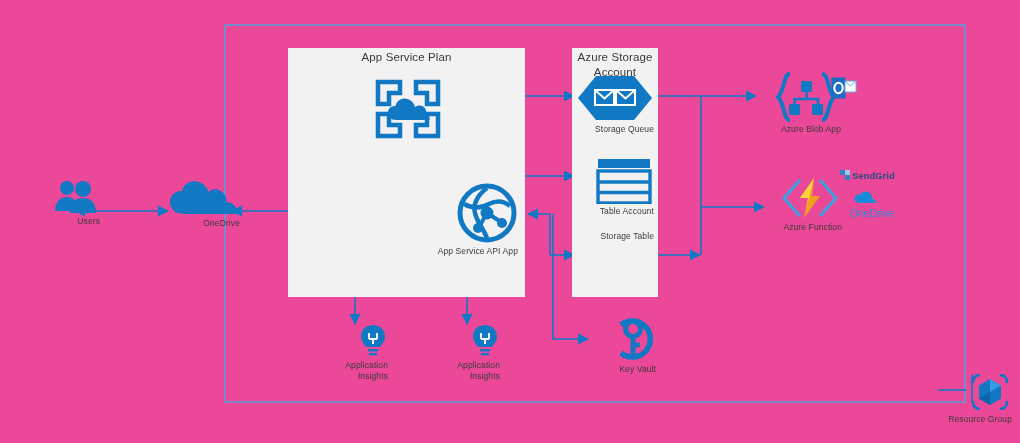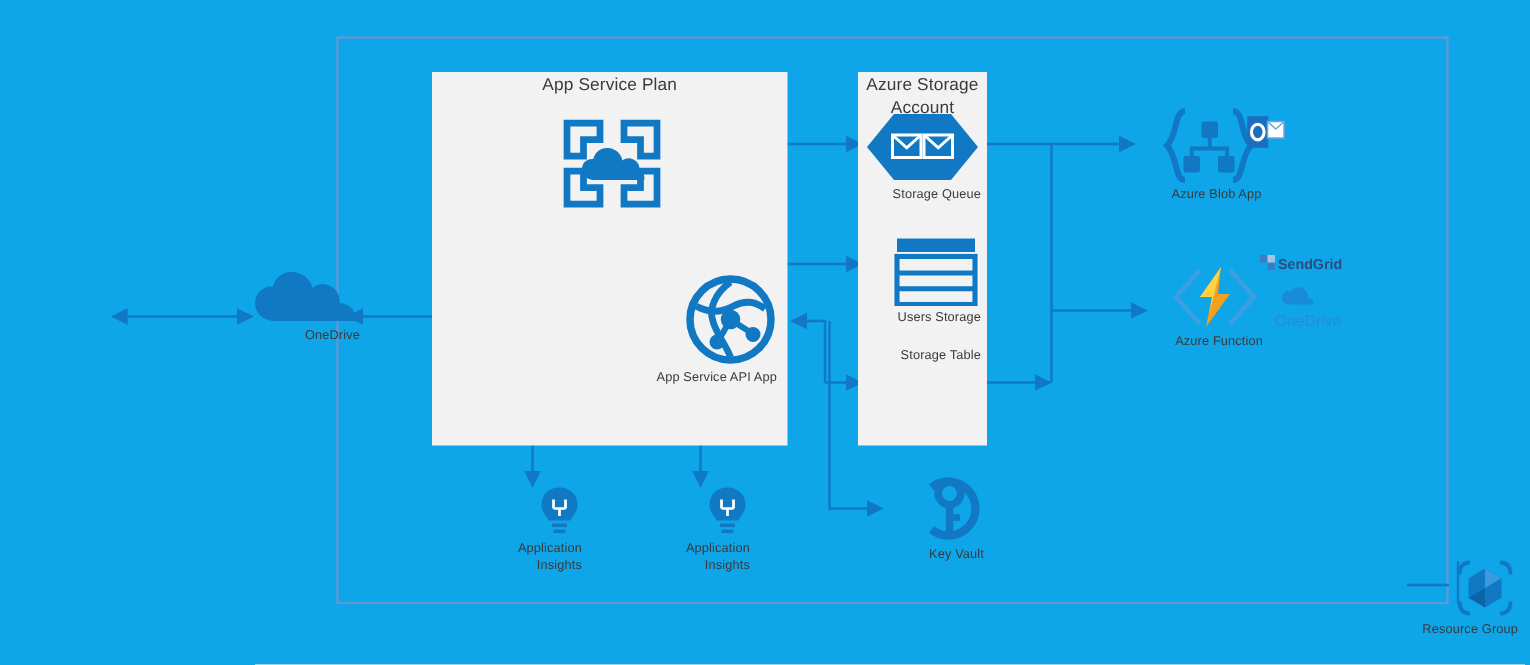--- a/index.html
+++ b/index.html
@@ -7,21 +7,21 @@
     padding: 0;
     background: #ffffff;
   }
   body {
     font-family: "Liberation Sans", sans-serif;
   }
   #canvas {
     position: relative;
     width: 1020px;
     height: 443px;
-    background: #0ea5e9;
+    background: #ec4899;
     overflow: hidden;
   }
   #svg-layer {
     position: absolute;
     left: 0;
     top: 0;
     width: 1020px;
     height: 443px;
   }
   .node {
@@ -98,20 +98,31 @@
     </g>
   </svg>
 
   <div class="group-box" style="position:absolute;left:288px;top:48px;width:237px;height:249px;background:#f2f2f2;z-index:1;"></div>
   <div class="group-box" style="position:absolute;left:572px;top:48px;width:86px;height:249px;background:#f2f2f2;z-index:1;"></div>
 
   <div class="group-title" style="left:288px;top:50px;width:237px;z-index:3;">App Service Plan</div>
   <div class="group-title" style="left:560px;top:50px;width:110px;white-space:pre-line;z-index:3;">Azure Storage
 Account</div>
 
+  <div class="node" style="left:20px;top:180px;width:80px;z-index:4;">
+    <span class="icon-wrap">
+      <svg width="48" height="34" viewBox="0 0 48 34">
+        <circle cx="15" cy="8" r="7" fill="#1178c4"></circle>
+        <path d="M3 31 C3 21 9 17 15 17 C21 17 27 21 27 31 Z" fill="#1178c4"></path>
+        <circle cx="31" cy="9" r="8" fill="#1178c4"></circle>
+        <path d="M18 33 C18 22 24 18 31 18 C38 18 44 22 44 33 Z" fill="#1178c4"></path>
+      </svg>
+    </span>
+    <div class="node-label">Users</div>
+  </div>
 
   <div class="node" style="left:160px;top:180px;width:80px;z-index:4;">
     <span class="icon-wrap">
       <svg width="72" height="36" viewBox="0 0 72 36">
         <path d="M16 34 C7 34 2 28.5 2 22 C2 15.5 7.5 10.5 14 11 C15.5 4.5 21.5 0.5 28.5 1.5 C34.5 2.3 39 6.5 40.5 12 C42.5 10 45.5 9 48.5 9.5 C55 10.5 59 16 58.5 22 C65 22.5 69.5 27 69.5 34 Z" fill="#1178c4"></path>
       </svg>
     </span>
     <div class="node-label">OneDrive</div>
   </div>
 
@@ -163,21 +174,21 @@
 
   <div class="node" style="left:576px;top:158px;width:78px;z-index:4;">
     <span class="icon-wrap">
       <svg width="60" height="46" viewBox="0 0 60 46">
         <rect x="4" y="1" width="52" height="9" fill="#1178c4"></rect>
         <rect x="4" y="13" width="52" height="32" fill="none" stroke="#1178c4" stroke-width="3.4"></rect>
         <line x1="4" y1="24" x2="56" y2="24" stroke="#1178c4" stroke-width="3.4"></line>
         <line x1="4" y1="34.5" x2="56" y2="34.5" stroke="#1178c4" stroke-width="3.4"></line>
       </svg>
     </span>
-    <div class="node-label">Users Storage</div>
+    <div class="node-label">Table Account</div>
   </div>
 
   <div class="node" style="left:576px;top:229px;width:78px;z-index:4;">
     <div class="node-label">Storage Table</div>
   </div>
 
   <div class="node" style="left:755px;top:72px;width:86px;z-index:4;">
     <span class="icon-wrap">
       <svg width="70" height="50" viewBox="0 0 70 50">
         <path d="M19 2 C12 2 14 18 7 25 C14 32 12 48 19 48" fill="none" stroke="#1178c4" stroke-width="4"></path>

